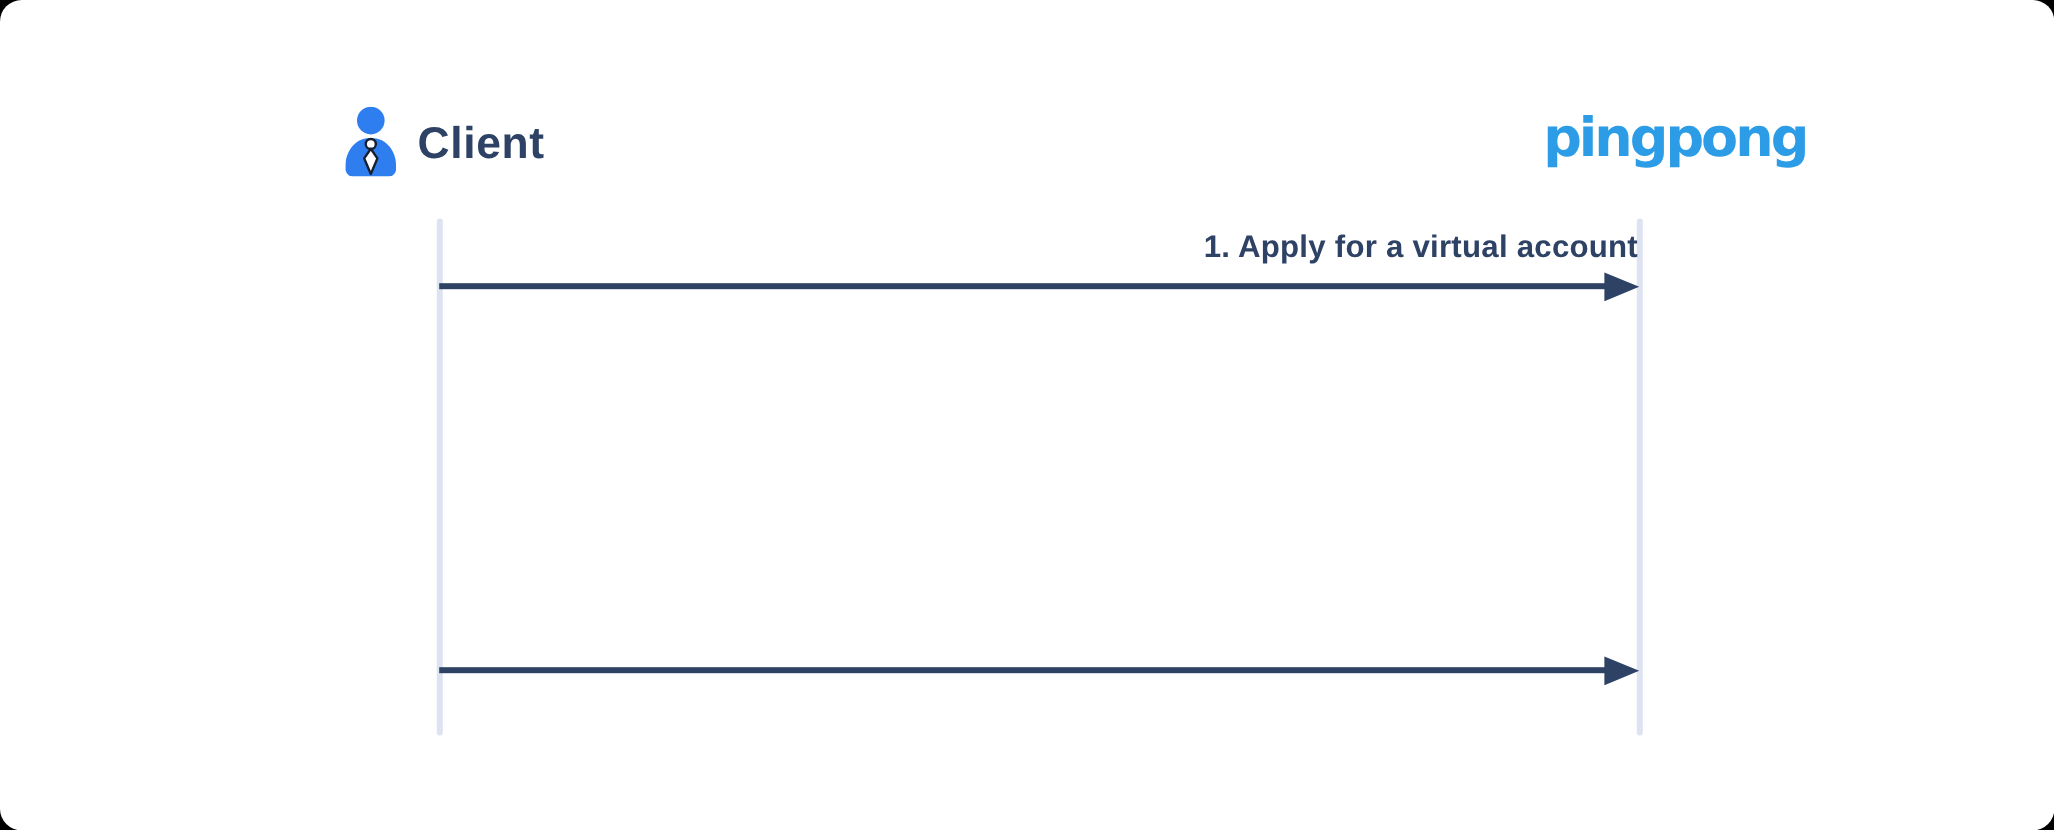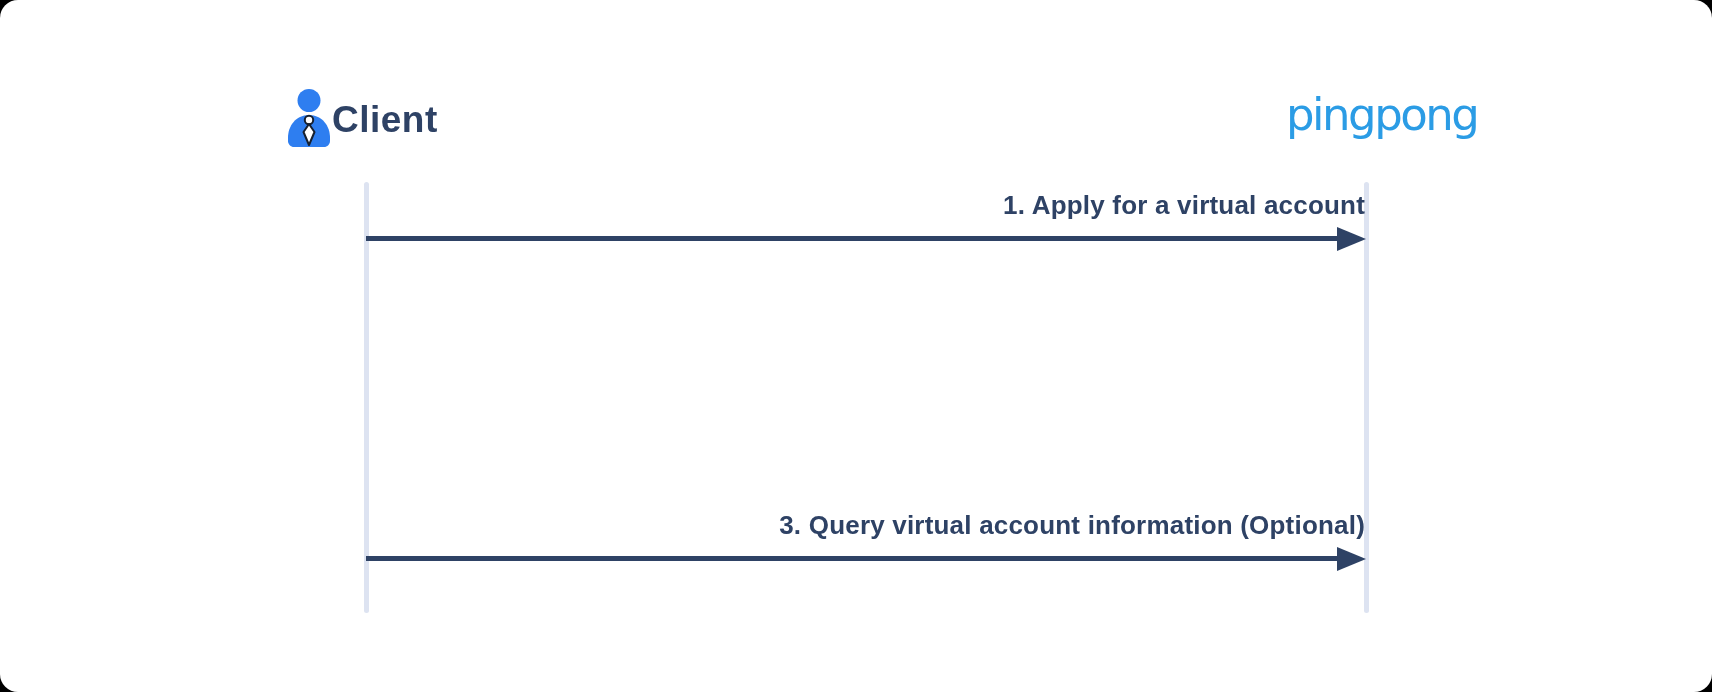--- a/index.html
+++ b/index.html
@@ -30,36 +30,37 @@
   }
 
   
   .actor-client {
     position: absolute;
     left: 286px;
     top: 91px;
     height: 58px;
     display: flex;
     align-items: center;
+    gap: 16px;
   }
   .client-label {
     font-size: 37px;
     font-weight: 700;
     color: var(--navy);
     letter-spacing: 0.5px;
     line-height: 58px;
   }
   .pingpong-logo {
     position: absolute;
     left: 1286px;
     top: 86px;
     width: 170px;
     font-family: "DejaVu Sans", sans-serif;
     font-size: 45px;
-    font-weight: 400;
+    font-weight: 700;
     letter-spacing: -2.5px;
     color: var(--pingpong-blue);
     line-height: 58px;
     text-align: left;
   }
 
   
   .lifeline {
     position: absolute;
     top: 182px;
@@ -147,17 +148,16 @@
   <div class="lifeline right"></div>
 
   <div class="message" style="top:188px">
     <div class="msg-label">1. Apply for a virtual account</div>
     <div class="msg-line solid"></div>
     <div class="arrowhead right"></div>
   </div>
 
 
   <div class="message" style="top:508px">
-    <div class="msg-label">3. Query virtual account information (Optional)</div>
     <div class="msg-line solid"></div>
     <div class="arrowhead right"></div>
   </div>
 </div>
 
 </body></html>

